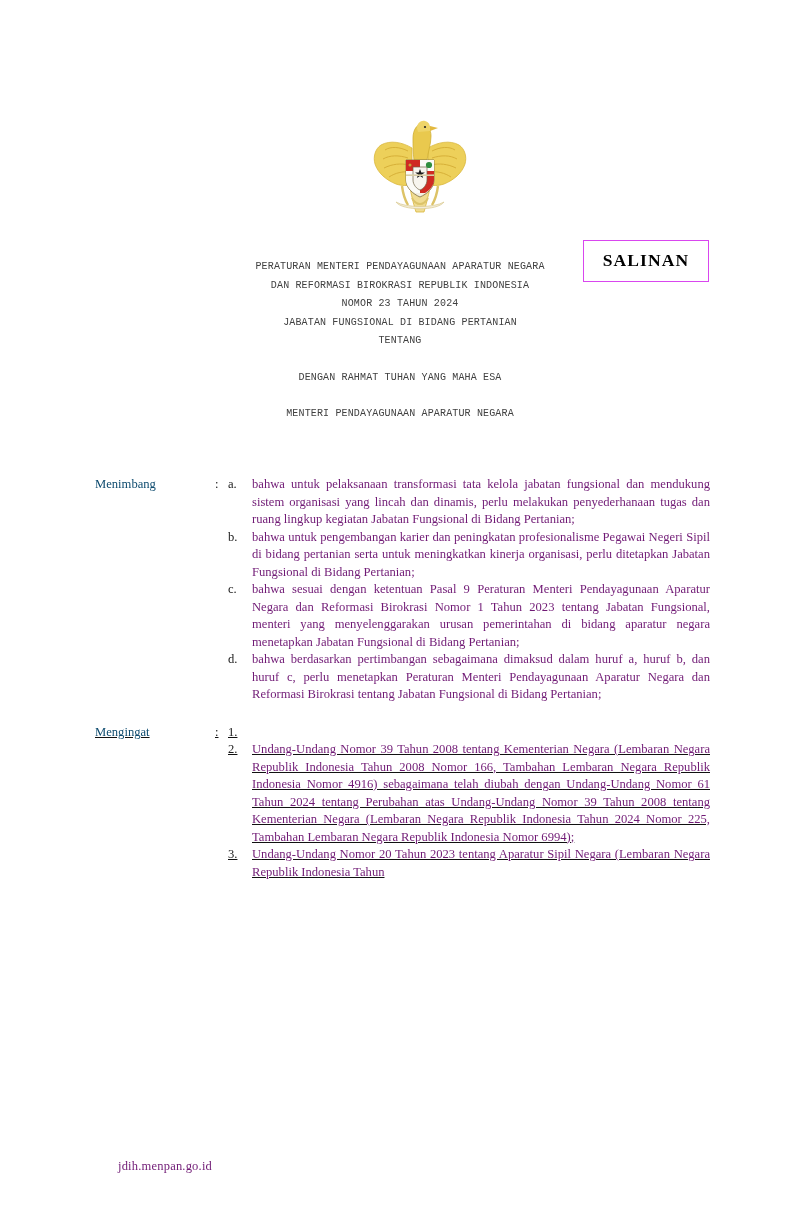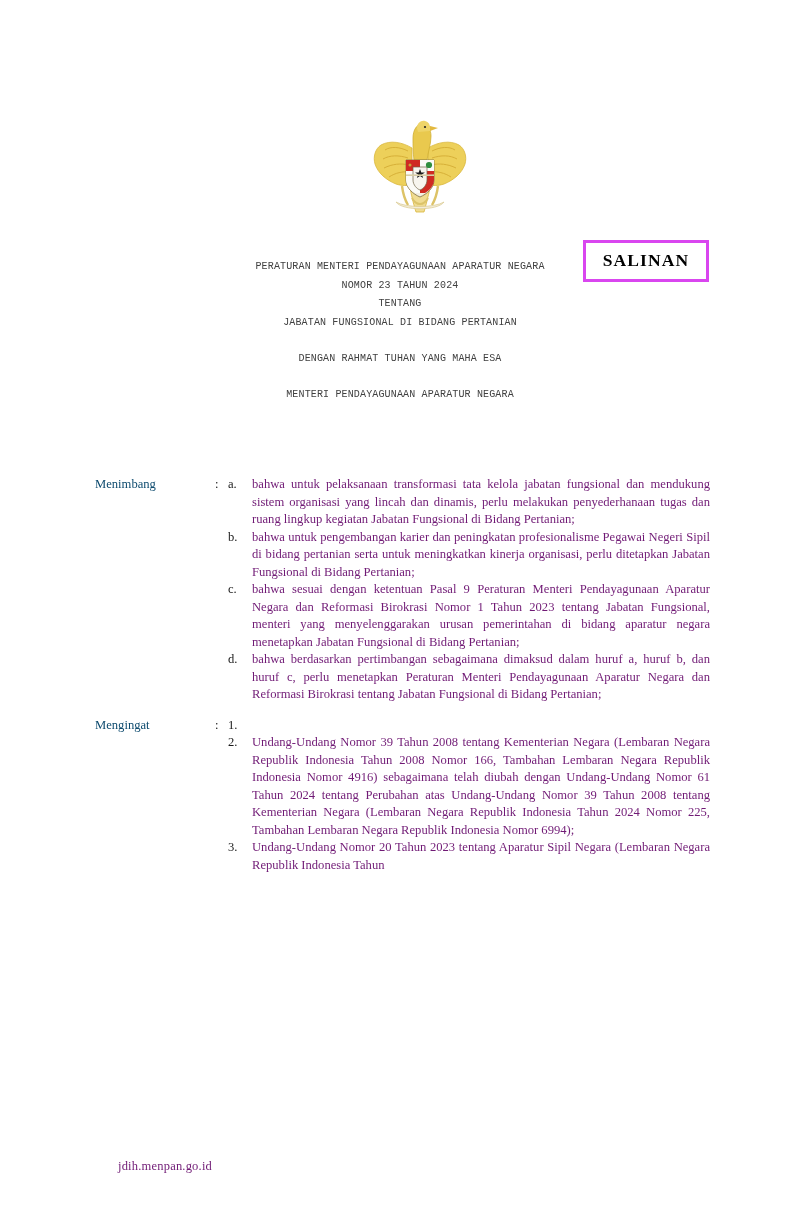--- a/index.html
+++ b/index.html
@@ -36,21 +36,21 @@
     height: 98px;
   }
   .emblem svg { display: block; width: 96px; height: 98px; }
 
   .salinan-box {
     position: absolute;
     left: 583px;
     top: 128px;
     width: 126px;
     height: 42px;
-    border: 3px solid #d946ef;
+    border: 1px solid #d946ef;
     box-sizing: border-box;
     display: flex;
     align-items: center;
     justify-content: center;
     background: #ffffff;
   }
   .salinan-text {
     font-family: "Liberation Serif", "DejaVu Serif", serif;
     font-weight: bold;
     font-size: 17.5px;
@@ -79,21 +79,21 @@
   .spacer-xs { height: 17px; }
 
   
   .body-zone {
     position: absolute;
     left: 0;
     top: 476px;
     width: 800px;
   }
   .clause-block { position: relative; width: 800px; }
-  .clause-block + .clause-block { margin-top: 13px; }
+  .clause-block + .clause-block { margin-top: 20px; text-decoration: underline; }
 
   .clause-row {
     position: relative;
     display: flex;
     align-items: flex-start;
     width: 800px;
     box-sizing: border-box;
     padding-left: 95px;
     padding-right: 90px;
   }
@@ -204,23 +204,24 @@
       </svg>
     </div>
 
     <div class="salinan-box">
       <span class="salinan-text">SALINAN</span>
     </div>
   </div>
 
   <div class="title-block">
     <div class="title-line">PERATURAN MENTERI PENDAYAGUNAAN APARATUR NEGARA</div>
+    <div class="title-line">DAN REFORMASI BIROKRASI REPUBLIK INDONESIA</div>
     <div class="title-line">NOMOR 23 TAHUN 2024</div>
+    <div class="title-line">JABATAN FUNGSIONAL DI BIDANG PERTANIAN</div>
     <div class="title-line">TENTANG</div>
-    <div class="title-line">JABATAN FUNGSIONAL DI BIDANG PERTANIAN</div>
     <div class="spacer-sm"></div>
     <div class="title-line">DENGAN RAHMAT TUHAN YANG MAHA ESA</div>
     <div class="spacer-xs"></div>
     <div class="title-line">MENTERI PENDAYAGUNAAN APARATUR NEGARA</div>
   </div>
 
   <div class="body-zone">
 
     <div class="clause-block">
       <div class="clause-row">

